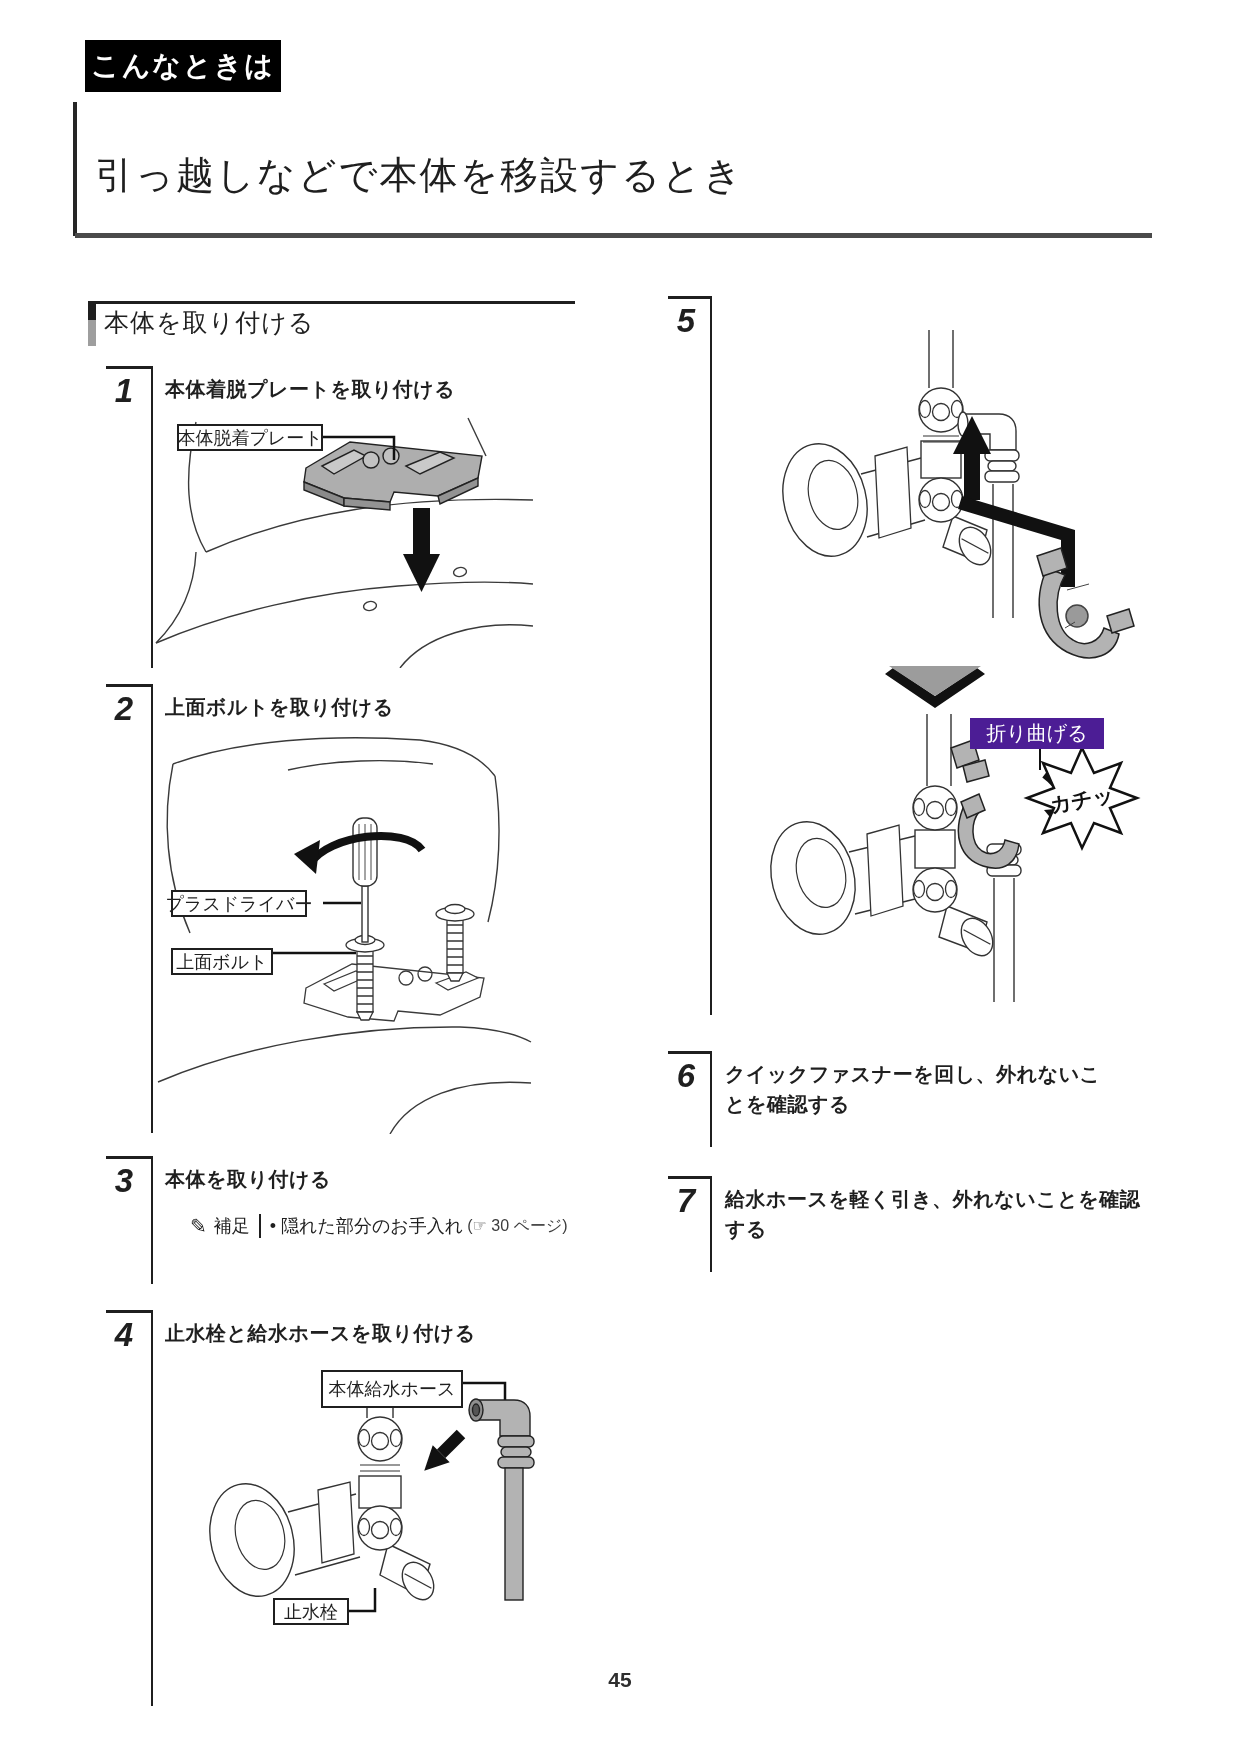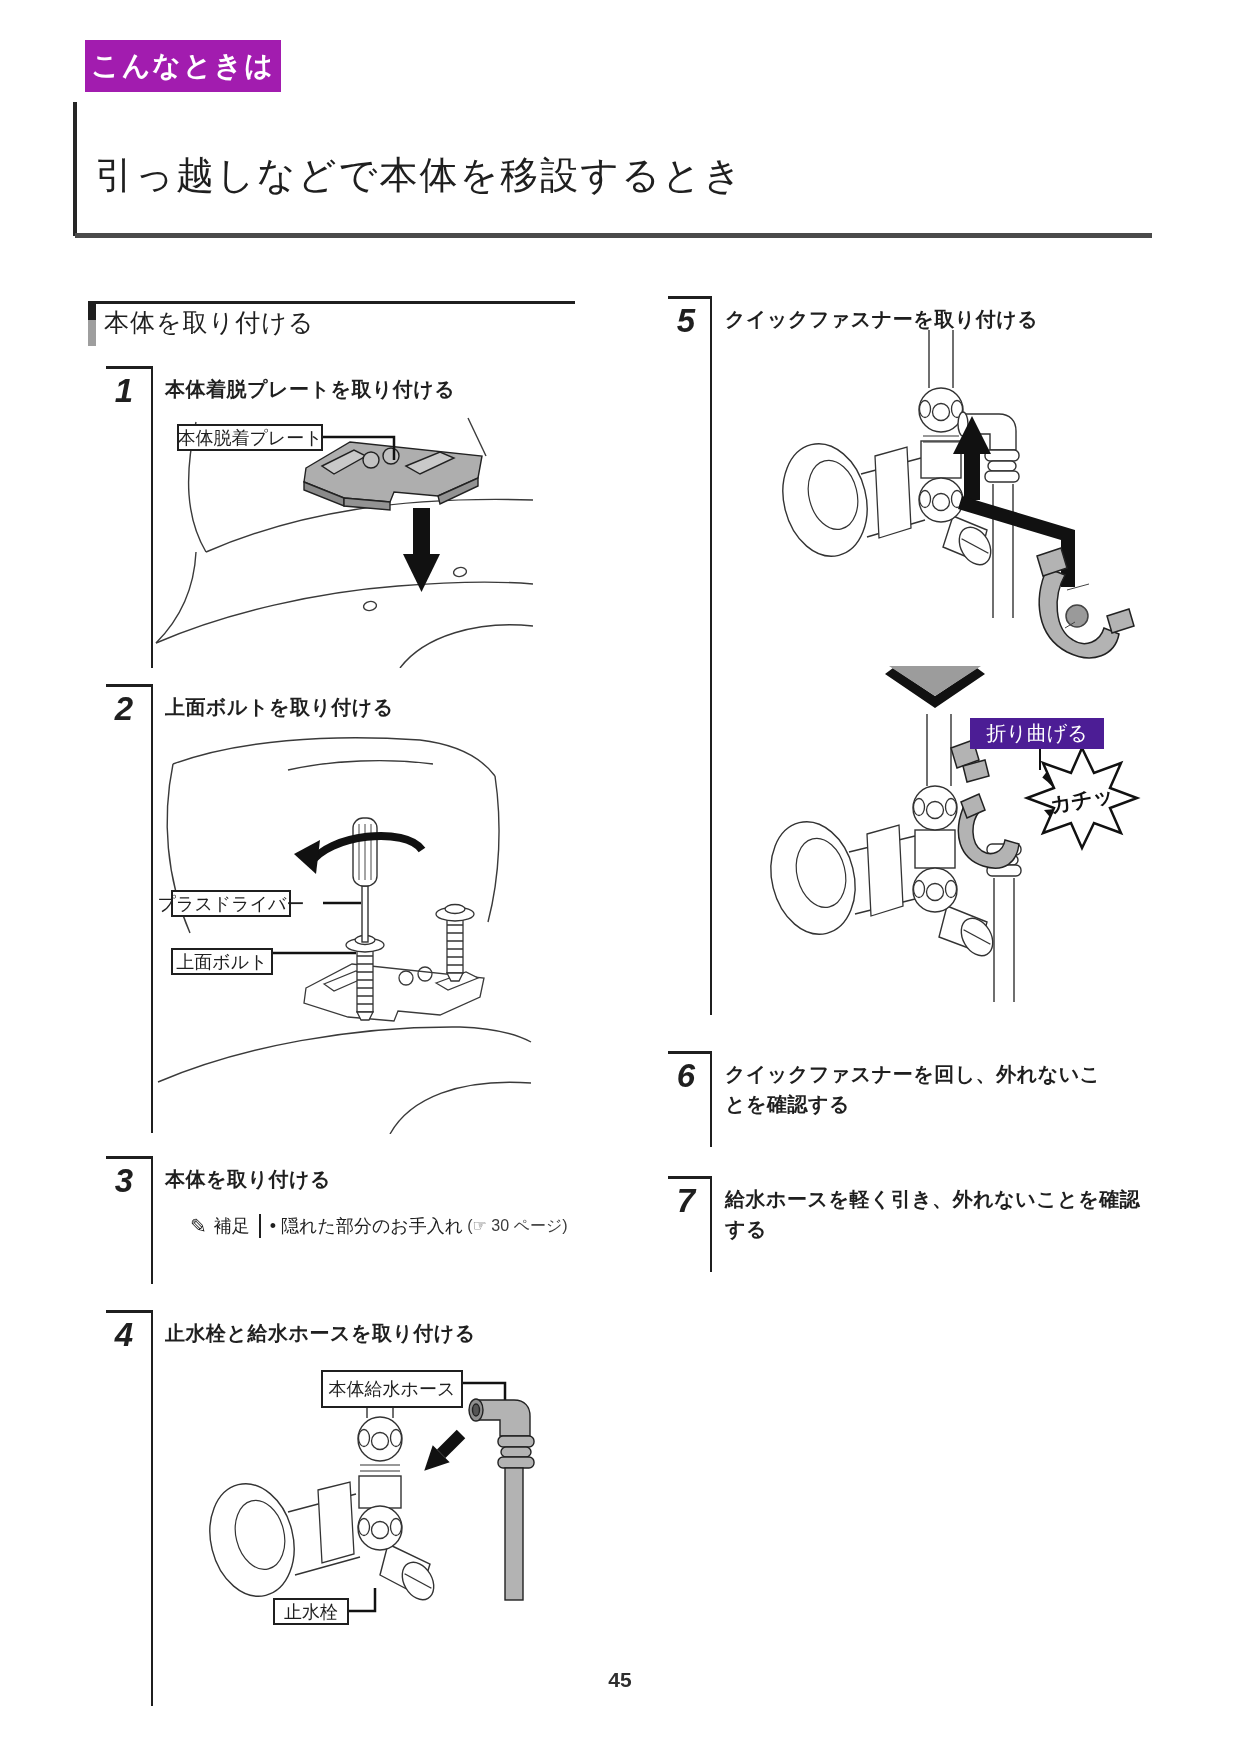--- a/index.html
+++ b/index.html
@@ -1,19 +1,19 @@
 <!DOCTYPE html>
 <html><head>
 <meta charset="utf-8">
 <style>
   html,body{margin:0;padding:0;background:#fff;}
   .page{position:relative;width:1240px;height:1754px;background:#fff;overflow:hidden;
         font-family:"Liberation Sans","DejaVu Sans",sans-serif;color:#1f1f1f;}
   .abs{position:absolute;}
-  .badge{left:85px;top:40px;width:196px;height:52px;background:#a21caf;color:#fff;
+  .badge{left:85px;top:40px;width:196px;height:52px;background:#000000;color:#fff;
          font-size:28px;font-weight:bold;display:flex;align-items:center;justify-content:center;letter-spacing:2px;}
   .title-vline{left:73px;top:102px;width:4px;height:134px;background:#262626;}
   .doc-title{left:95px;top:150px;font-size:38px;font-weight:400;letter-spacing:2px;white-space:nowrap;}
   .title-rule{left:75px;top:233px;width:1077px;height:5px;background:#4a4a4a;}
   .sec-rule{left:88px;top:301px;width:487px;height:3px;background:#1f1f1f;}
   .sec-mk-b{left:88px;top:304px;width:8px;height:16px;background:#1f1f1f;}
   .sec-mk-g{left:88px;top:320px;width:8px;height:26px;background:#9e9e9e;}
   .sec-heading{left:104px;top:306px;font-size:25px;letter-spacing:1px;white-space:nowrap;}
   .step-rule{position:absolute;height:3px;background:#1f1f1f;}
   .step-vline{position:absolute;width:2px;background:#1f1f1f;}
@@ -140,21 +140,21 @@
       <rect x="205" y="92" width="24" height="68" rx="10" fill="#fff"></rect>
       <path d="M211,98 v56 M217,98 v56 M223,98 v56" stroke-width="0.9" fill="none"></path>
     </g>
     <g>
       <path d="M162,138 C180,108 258,100 274,124" fill="none" stroke="#111" stroke-width="8"></path>
       <polygon points="146,128 172,114 168,148" fill="#111"></polygon>
     </g>
     <line x1="175" y1="177" x2="213" y2="177" stroke="#111" stroke-width="2.5"></line>
     <line x1="125" y1="227" x2="208" y2="227" stroke="#111" stroke-width="2.5"></line>
   </svg>
-  <div class="callout" style="left:171px;top:890px;width:120px;height:27px">プラスドライバー</div>
+  <div class="callout" style="left:171px;top:890px;width:136px;height:27px">プラスドライバー</div>
   <div class="callout" style="left:171px;top:948px;width:102px;height:27px">上面ボルト</div>
 
   <div class="step-rule" style="left:106px;top:1156px;width:47px"></div>
   <div class="step-vline" style="left:151px;top:1156px;height:128px"></div>
   <div class="step-num" style="left:102px;top:1161px">3</div>
   <div class="step-title" style="left:165px;top:1164px">本体を取り付ける</div>
   <div class="note">
     <span class="pencil">✎</span>
     <span>補足</span>
     <span class="divider"></span>
@@ -198,21 +198,20 @@
       <polygon points="290,76 290,100 266,88"></polygon>
     </g>
     <polyline points="201,253 227,253 227,230" fill="none" stroke="#111" stroke-width="2.5"></polyline>
   </svg>
   <div class="callout" style="left:321px;top:1370px;width:142px;height:38px">本体給水ホース</div>
   <div class="callout" style="left:273px;top:1598px;width:76px;height:27px">止水栓</div>
 
   <div class="step-rule" style="left:668px;top:296px;width:44px"></div>
   <div class="step-vline" style="left:710px;top:296px;height:719px"></div>
   <div class="step-num" style="left:664px;top:301px">5</div>
-  <div class="step-title" style="left:725px;top:304px">クイックファスナーを取り付ける</div>
 
   <svg class="abs" style="left:715px;top:328px" width="445" height="345" viewBox="0 0 445 345">
     <g>
       <use href="#flange" transform="translate(110,172) rotate(-14)"></use>
       <path d="M146,146 L206,130 M152,209 L210,192" stroke="#333" stroke-width="1.4" fill="none"></path>
       <polygon points="160,128 192,119 196,200 164,210" fill="#fff" stroke="#333" stroke-width="1.3"></polygon>
     </g>
     <g stroke="#333" stroke-width="1.4">
       <path d="M214,2 V60 M238,2 V60" fill="none"></path>
       <rect x="206" y="113" width="40" height="37" fill="#fff"></rect>

